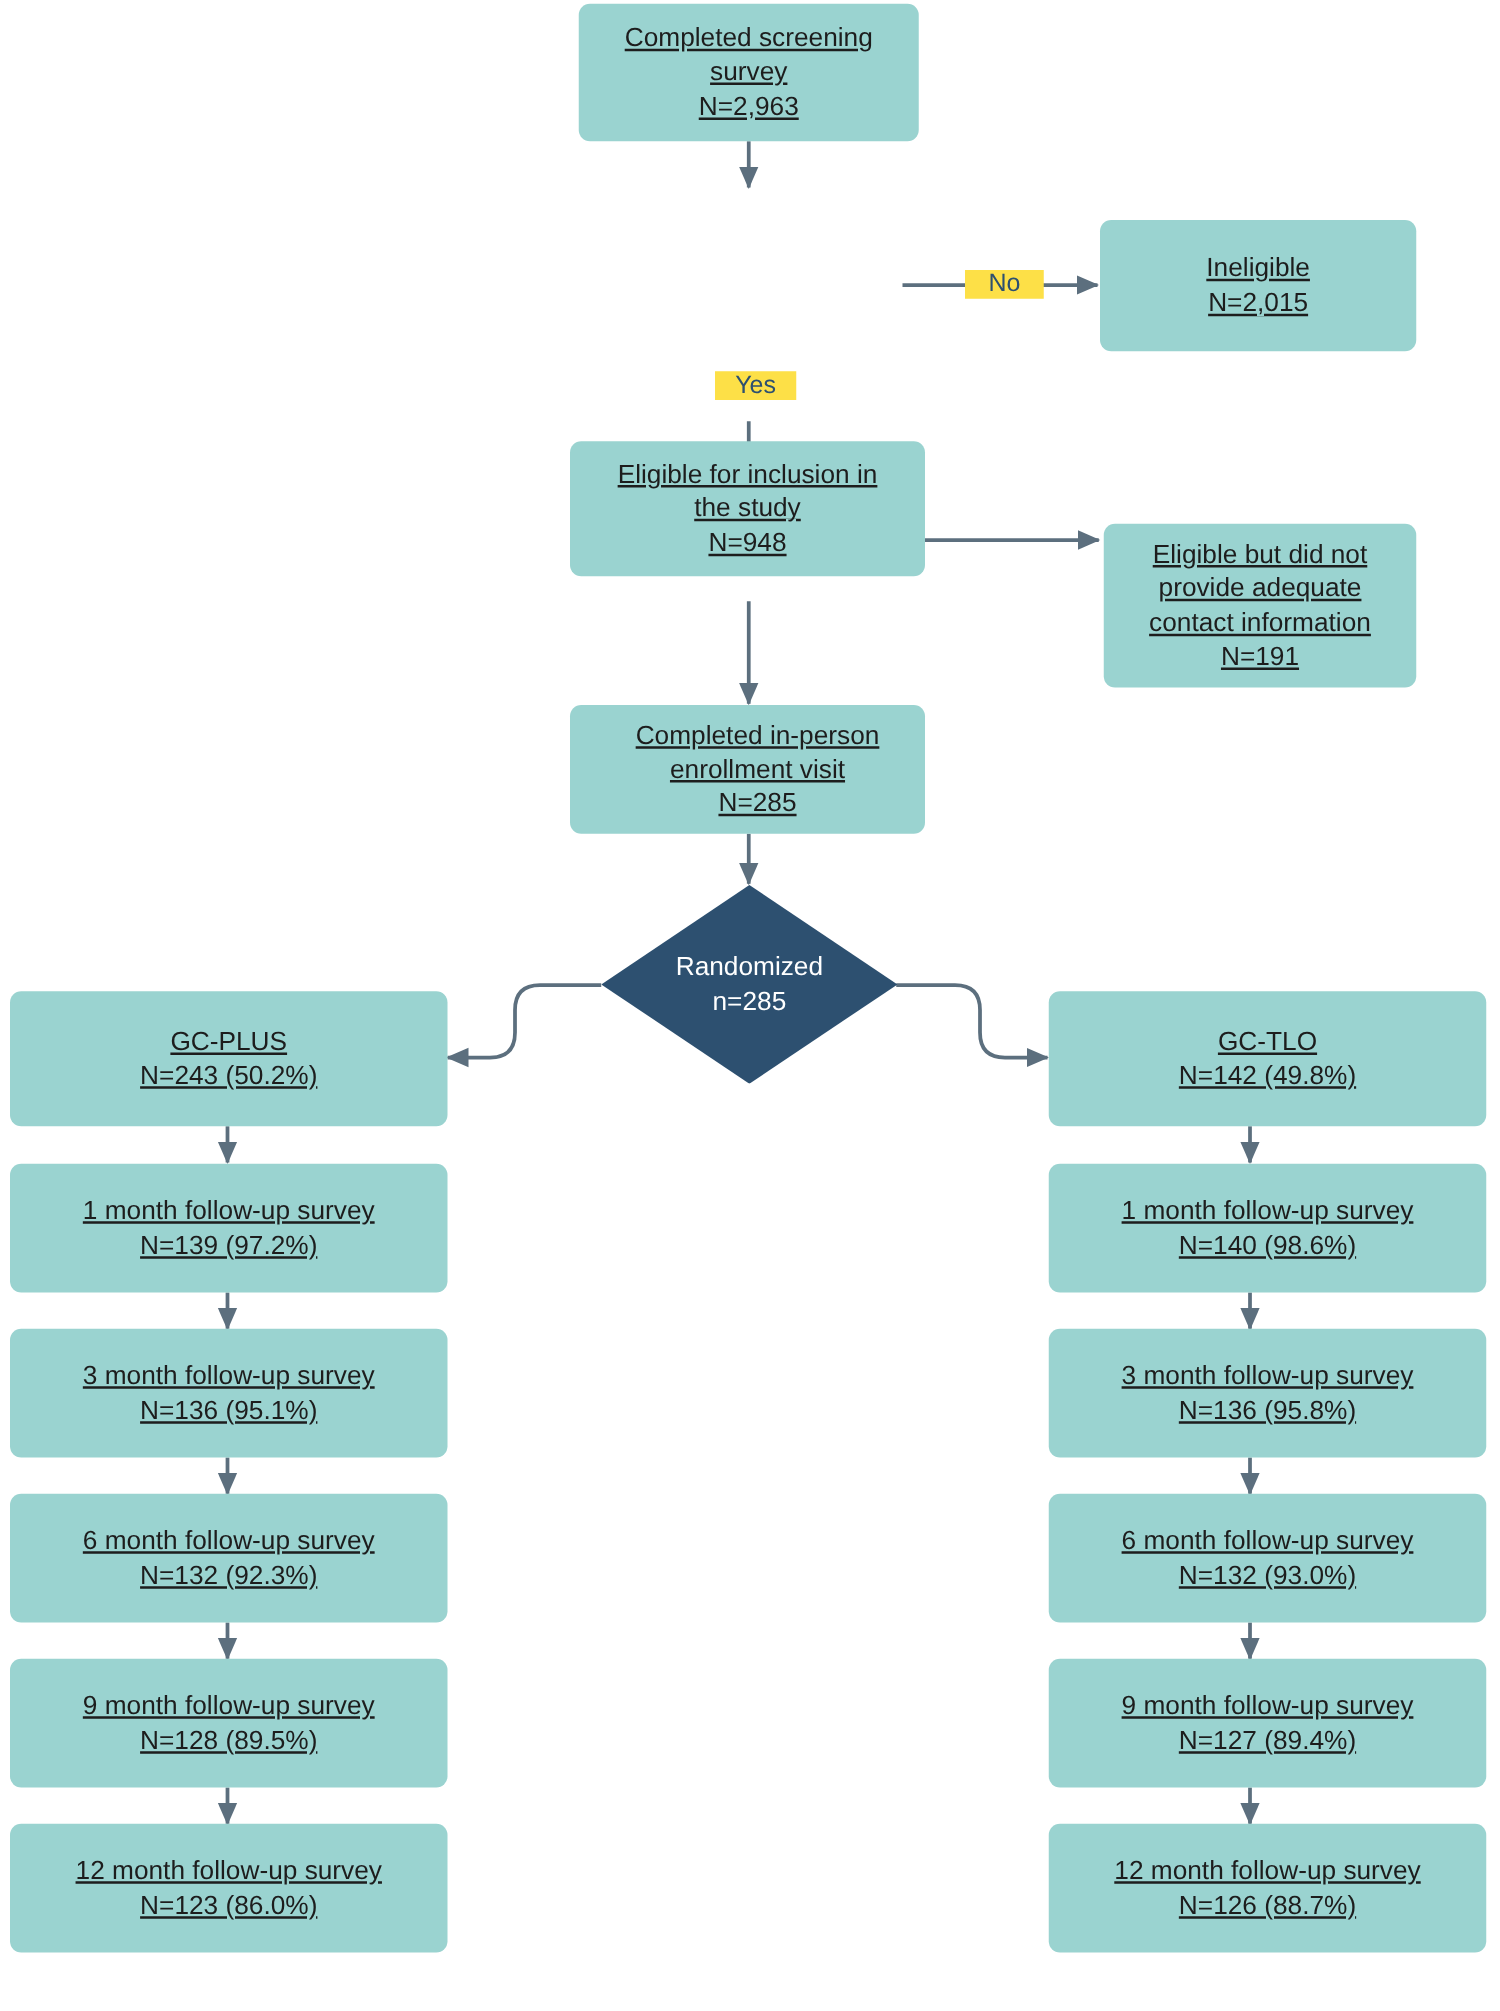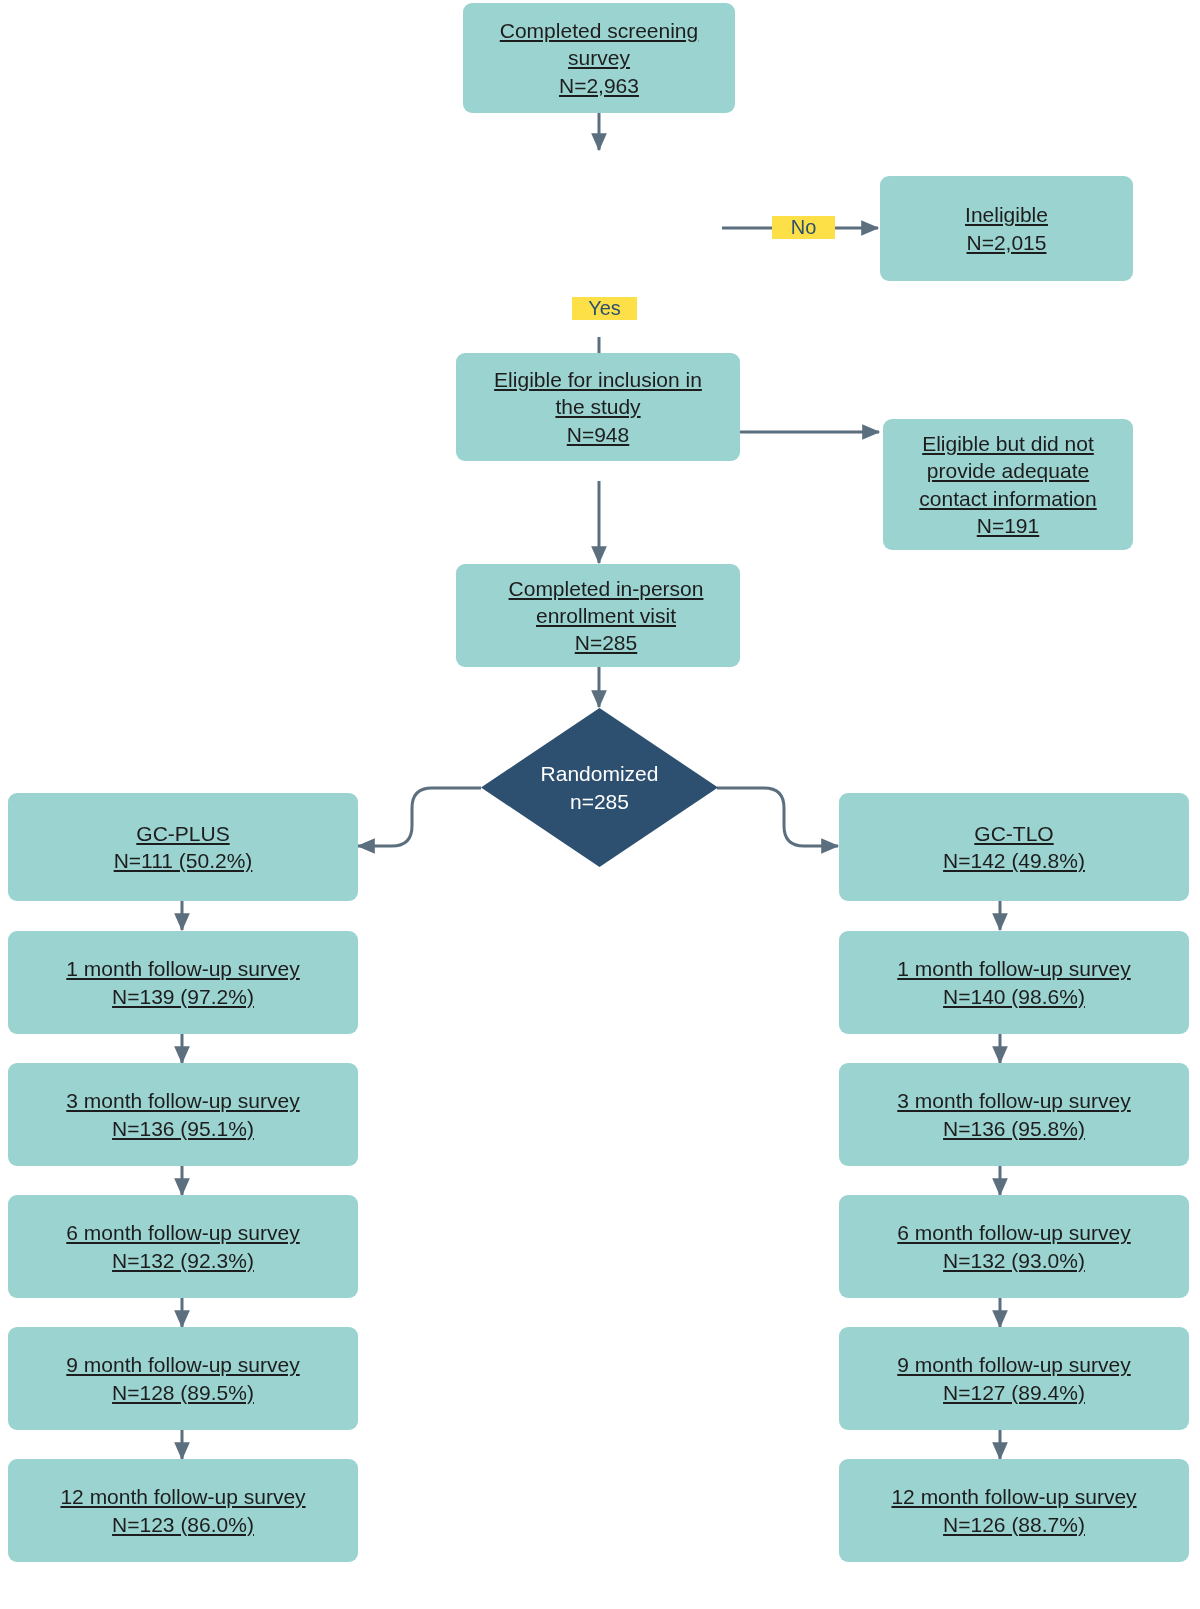--- a/index.html
+++ b/index.html
@@ -159,21 +159,21 @@
 enrollment visit
 N=285</div>
 
   <div class="diamond-wrap" style="left:481px; top:708px; width:237px; height:159px;justify-content:center;">
     <div class="diamond-shape"></div>
     <div class="diamond-text">Randomized
 n=285</div>
   </div>
 
   <div class="node box arm-label" style="left:8px; top:793px; width:350px; height:108px;">GC-PLUS
-N=111 (50.2%)</div>
+N=243 (50.2%)</div>
 
   <div class="node box" style="left:8px; top:931px; width:350px; height:103px;">1 month follow-up survey
 N=139 (97.2%)</div>
 
   <div class="node box" style="left:8px; top:1063px; width:350px; height:103px;">3 month follow-up survey
 N=136 (95.1%)</div>
 
   <div class="node box" style="left:8px; top:1195px; width:350px; height:103px;">6 month follow-up survey
 N=132 (92.3%)</div>
 

